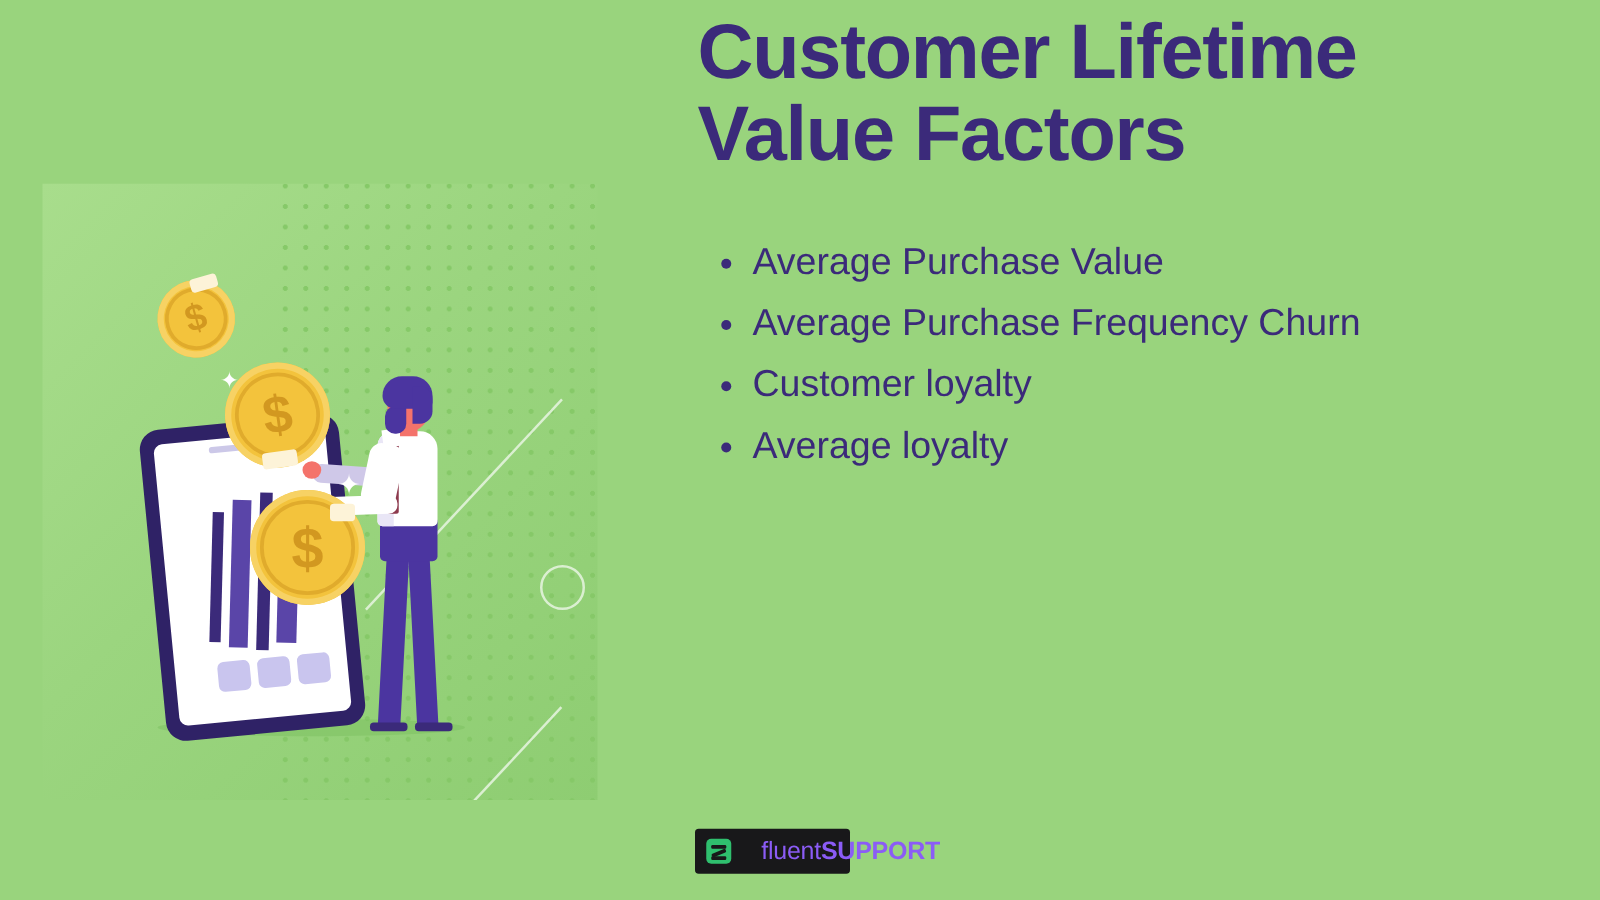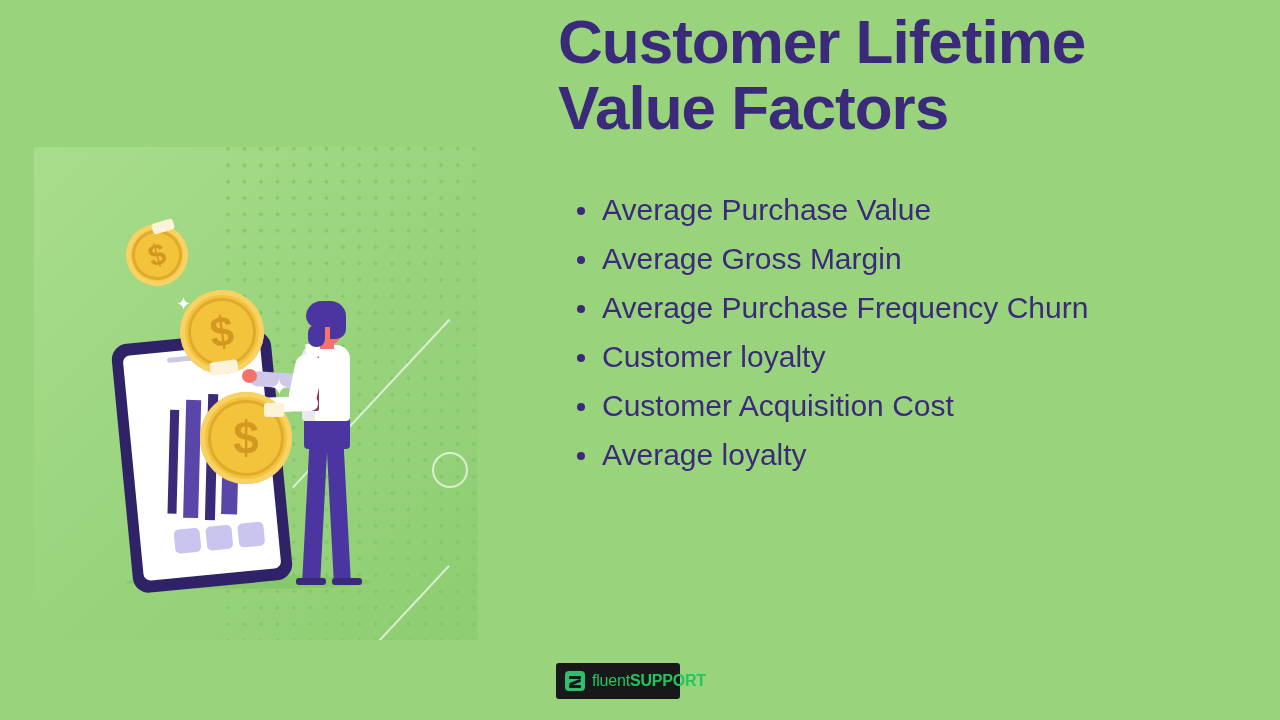--- a/index.html
+++ b/index.html
@@ -366,25 +366,25 @@
   #logo-mark .z1, #logo-mark .z2, #logo-mark .z3 {
     position: absolute;
     background: #18181a;
     height: 2.6px;
     border-radius: 1px;
   }
   #logo-mark .z1 { left: 4px; top: 5px;  width: 12px; }
   #logo-mark .z2 { left: 4px; top: 9.5px;  width: 12px; transform: rotate(-23deg); }
   #logo-mark .z3 { left: 4px; top: 14px; width: 12px; }
   #logo-text {
-    margin-left: 7px;
-    font-size: 16px;
+    margin-left: 24px;
+    font-size: 20px;
     letter-spacing: -0.2px;
     white-space: nowrap;
-    color: #22c55e;
+    color: #8b5cf6;
   }
   #logo-text .lt-light { font-weight: normal; }
   #logo-text .lt-bold  { font-weight: bold; }
 </style>
 </head>
 <body>
 
 <div id="slide">
 
   <div id="illustration">
@@ -450,24 +450,22 @@
     <div class="sparkle s1">✦</div>
     <div class="sparkle s2">✦</div>
     <div class="sparkle s3">✦</div>
   </div>
 
   <div id="content">
     <h1 id="title">Customer Lifetime
 Value Factors</h1>
     <ul id="bullets">
       <li>Average Purchase Value</li>
-      <li>Average Gross Margin</li>
       <li>Average Purchase Frequency Churn</li>
       <li>Customer loyalty</li>
-      <li>Customer Acquisition Cost</li>
       <li>Average loyalty</li>
     </ul>
   </div>
 
   <div id="logo-badge">
     <div id="logo-mark">
       <span class="z1"></span>
       <span class="z2"></span>
       <span class="z3"></span>
     </div>

